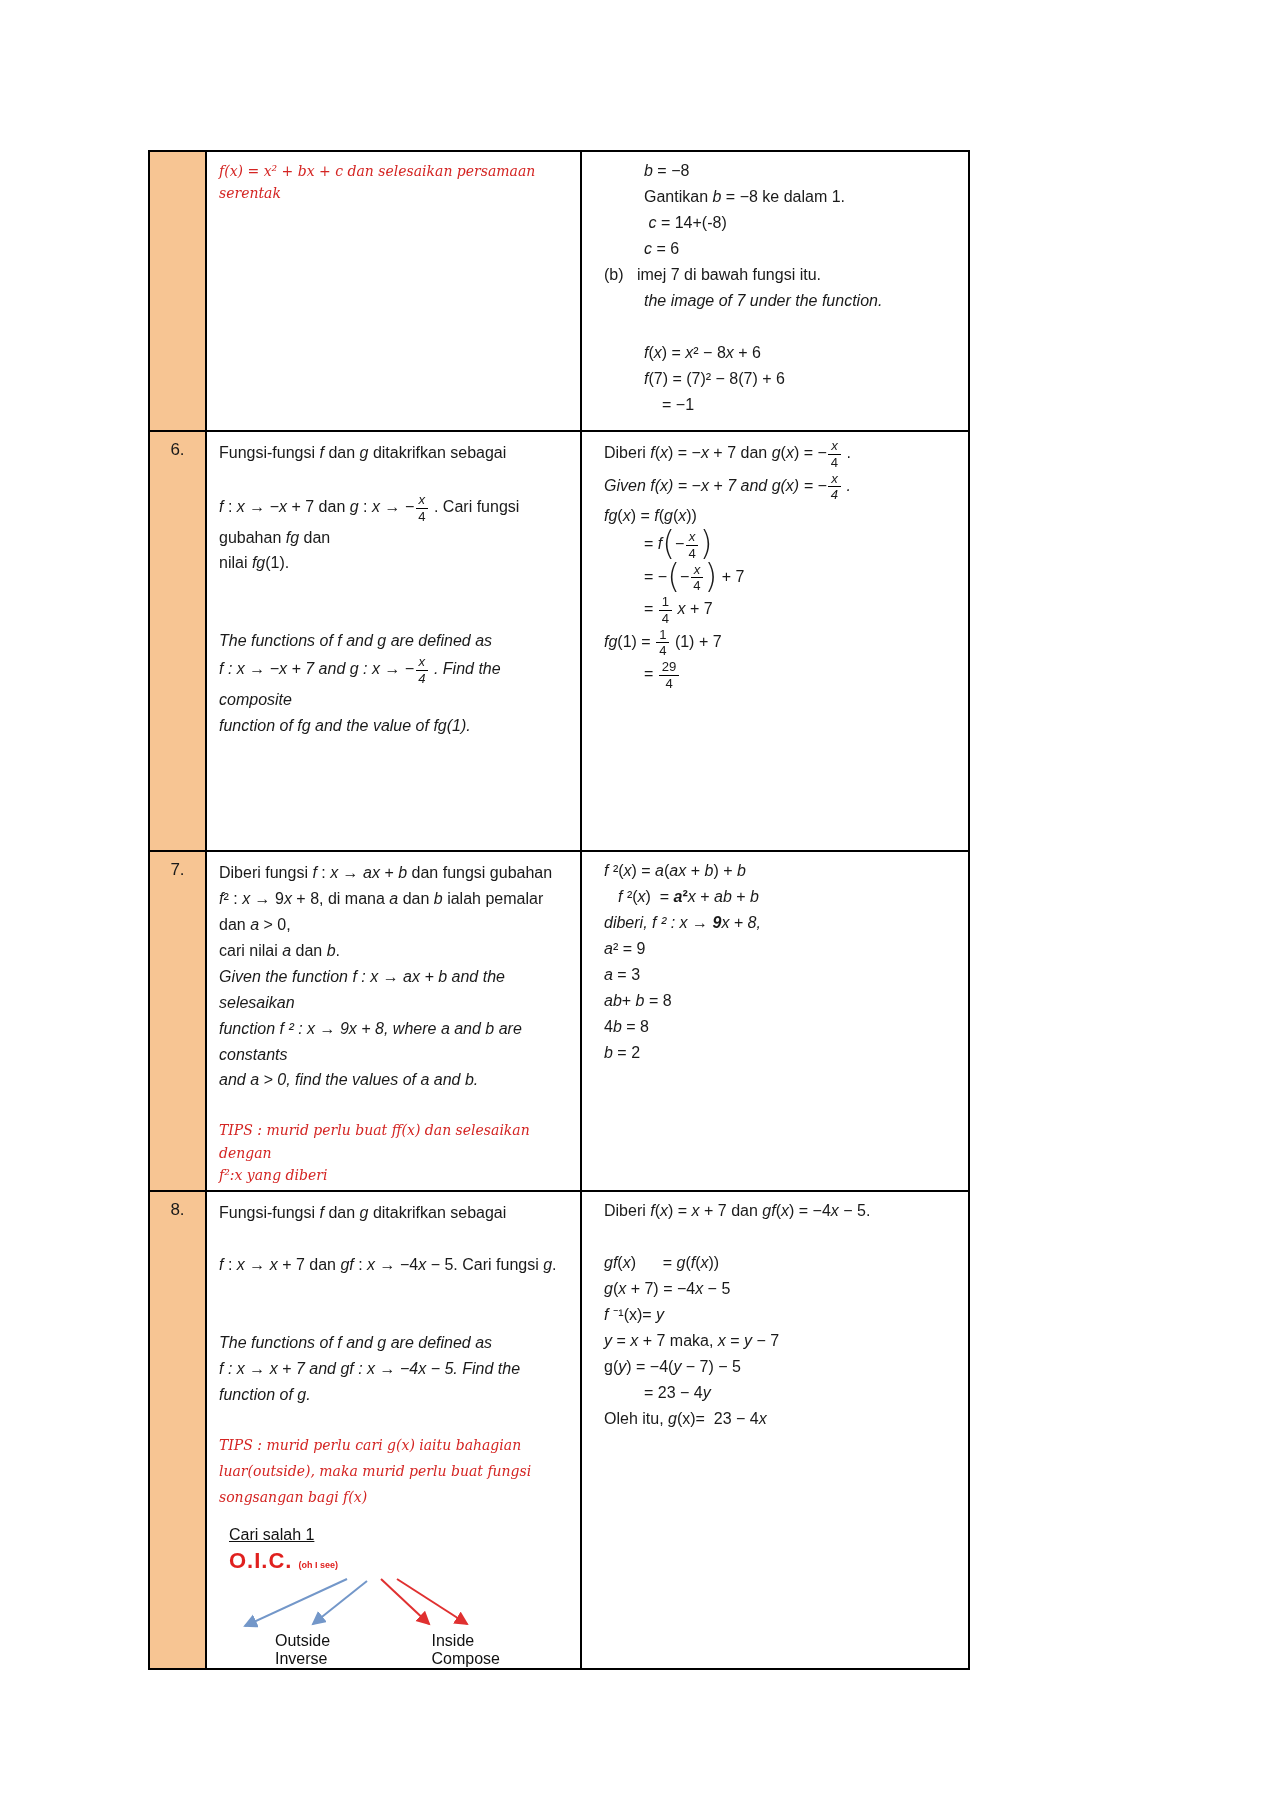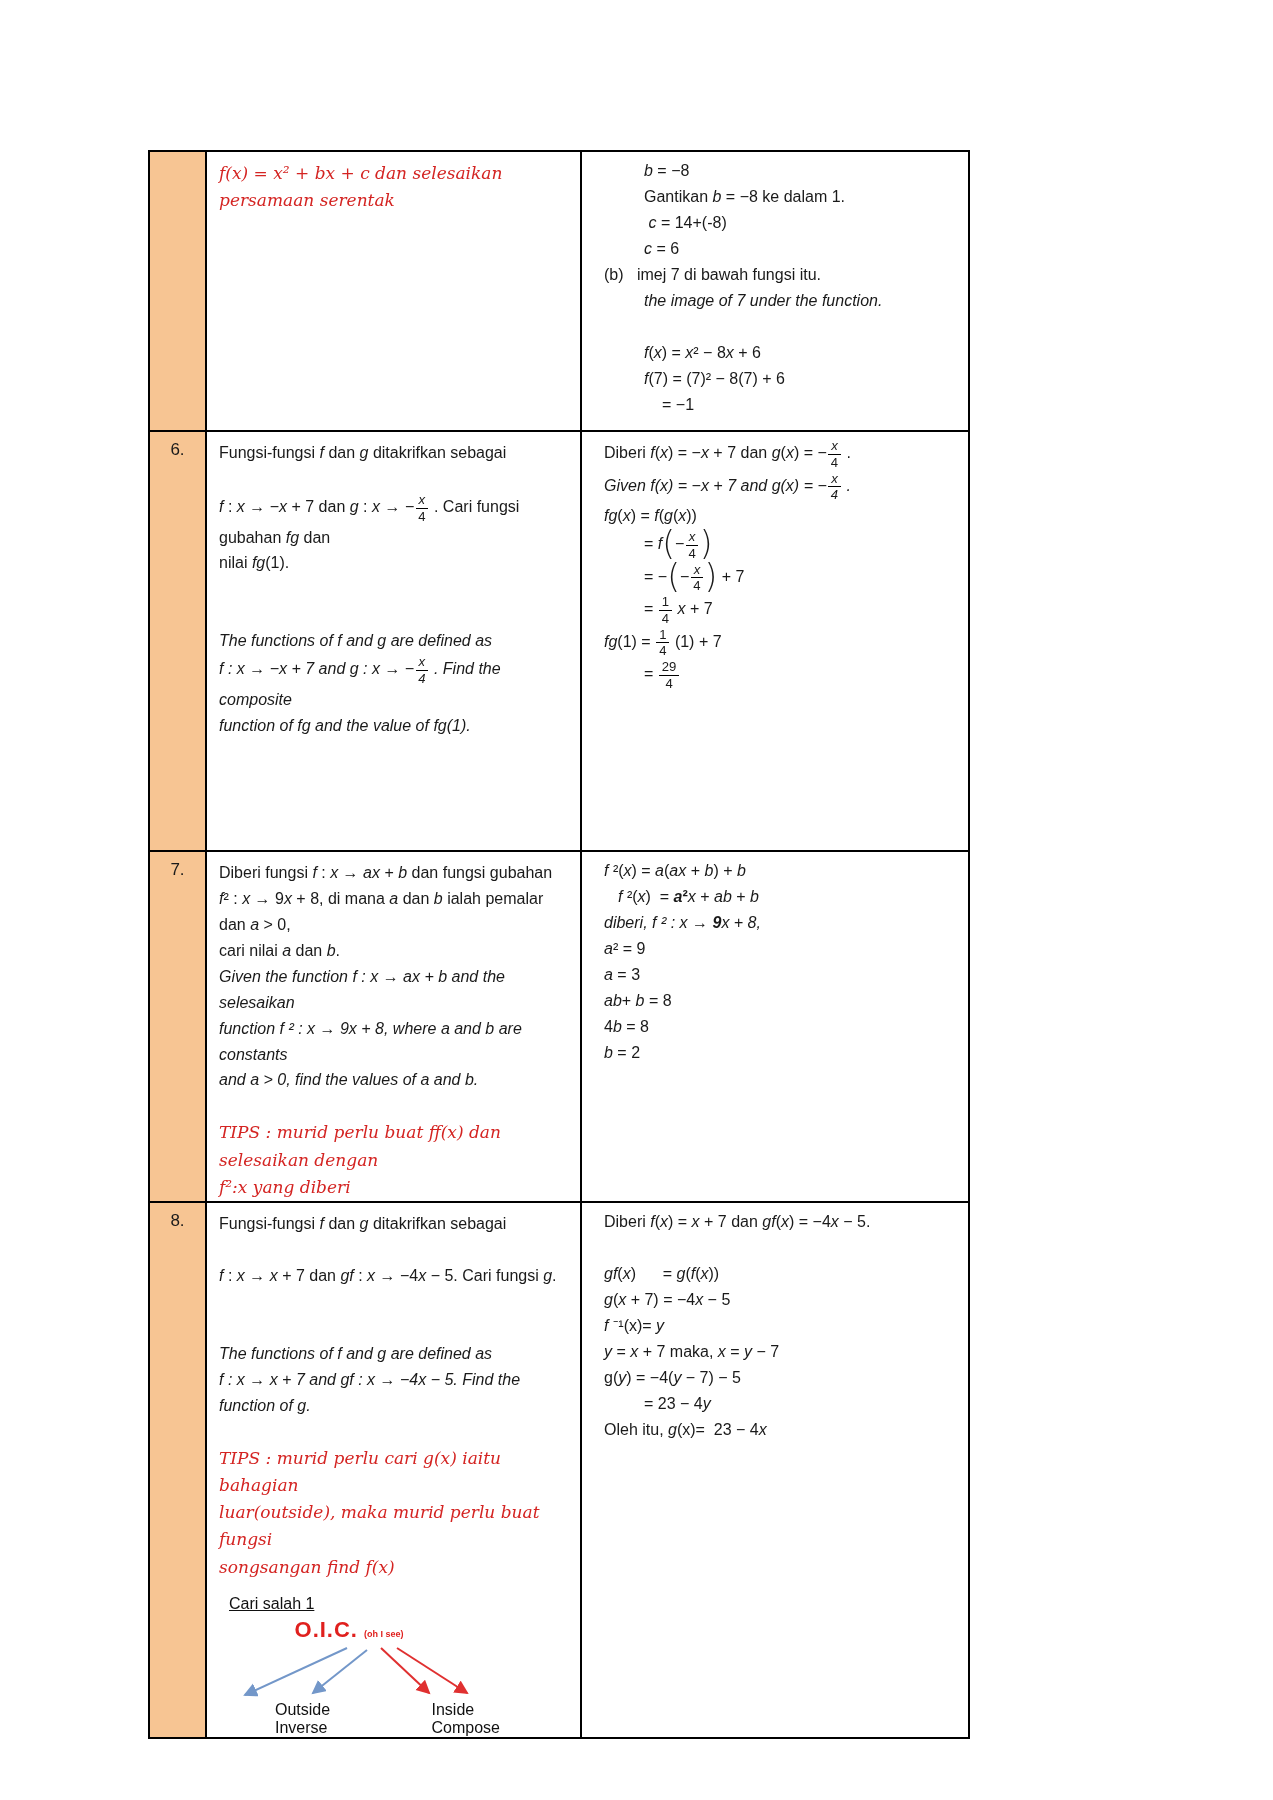--- a/index.html
+++ b/index.html
@@ -18,32 +18,32 @@
   td.acell{padding:6px 8px 0 22px;}
   .mtext{font-size:16px;}
   .mline{white-space:pre-wrap;line-height:1.62;min-height:26px;}
   .mline .it{font-style:italic;}
   .mline .bd{font-weight:bold;}
   .it{font-style:italic;}
   .ind1{margin-left:14px;}
   .ind2{margin-left:40px;}
   .ind3{margin-left:58px;}
   .redserif{color:var(--red-text);font-family:"DejaVu Serif","Liberation Serif",serif;
-       font-style:italic;font-size:17px;line-height:1.6;}
+       font-style:italic;font-size:14px;line-height:1.6;}
   .frac{display:inline-flex;flex-direction:column;align-items:center;
        vertical-align:middle;font-size:0.82em;line-height:1.2;margin:0 1px;}
   .frac .fn{border-bottom:1.4px solid #000;padding:0 3px;}
   .frac .fd{padding:0 3px;}
   .bigp{font-size:2.05em;font-weight:200;vertical-align:middle;line-height:0.9;
        font-family:"DejaVu Sans",sans-serif;}
   
   .diagram{width:300px;margin:14px 0 0 10px;}
   .dg-title{width:240px;font-size:16px;text-decoration:underline;
        color:#111;}
-  .dg-oic{width:240px;text-align:center;margin-top:4px;white-space:nowrap;}
+  .dg-oic{width:240px;text-align:left;margin-top:4px;white-space:nowrap;}
   .oic{color:var(--oic-red);font-weight:bold;font-size:22px;letter-spacing:1px;}
   .oic-note{color:var(--oic-red);font-weight:bold;font-size:9px;margin-left:6px;}
   .dg-arrows{display:block;margin-top:2px;}
   .lb{stroke:var(--arrow-blue);stroke-width:2;}
   .lr{stroke:var(--arrow-red);stroke-width:2;}
   .fb{fill:var(--arrow-blue);}
   .fr{fill:var(--arrow-red);}
   .dg-labels{display:flex;font-size:16px;color:#111;margin-top:-2px;margin-left:44px;}
   .dg-left{margin-left:2px;}
   .dg-right{margin-left:62px;}
@@ -151,21 +151,21 @@
             <div class="mline"><span>Fungsi-fungsi </span><span class="it">f</span><span> dan </span><span class="it">g</span><span> ditakrifkan sebagai</span></div>
             <div class="mline sp">&nbsp;</div>
             <div class="mline"><span class="it">f</span><span> : </span><span class="it">x</span><span> → </span><span class="it">x</span><span> + 7 dan </span><span class="it">gf</span><span> : </span><span class="it">x</span><span> → −4</span><span class="it">x</span><span> − 5. Cari fungsi </span><span class="it">g</span><span>.</span></div>
             <div class="mline sp">&nbsp;</div>
             <div class="mline sp">&nbsp;</div>
             <div class="mline it"><span>The functions of f and g are defined as</span></div>
             <div class="mline it"><span>f : x → x + 7 and gf : x → −4x − 5. Find the function of g.</span></div>
             <div class="mline sp">&nbsp;</div>
             <div class="mline redserif"><span>TIPS : murid perlu cari g(x) iaitu bahagian</span></div>
             <div class="mline redserif"><span>luar(outside), maka murid perlu buat fungsi</span></div>
-            <div class="mline redserif"><span>songsangan find f(x)</span></div>
+            <div class="mline redserif"><span>songsangan bagi f(x)</span></div>
           </div>
       <div class="diagram">
         <div class="dg-title">Cari salah 1</div>
         <div class="dg-oic">
           <span class="oic">O.I.C.</span><span class="oic-note">(oh I see)</span>
         </div>
         <svg class="dg-arrows" width="300" height="58" viewBox="0 0 300 58">
           <defs>
             <marker id="mb" markerWidth="9" markerHeight="9" refX="6" refY="3.5" orient="auto">
               <path class="fb" d="M0,0 L7,3.5 L0,7 z"></path>

